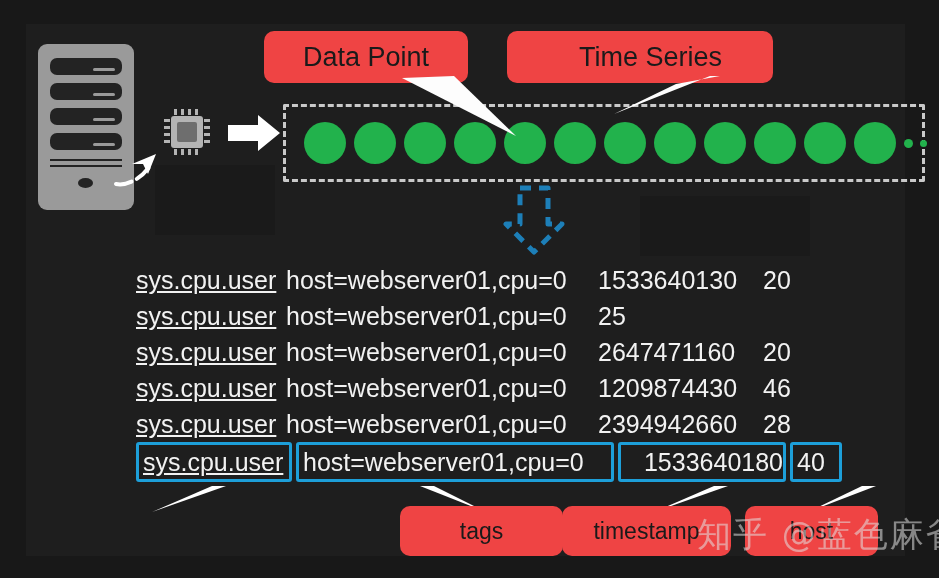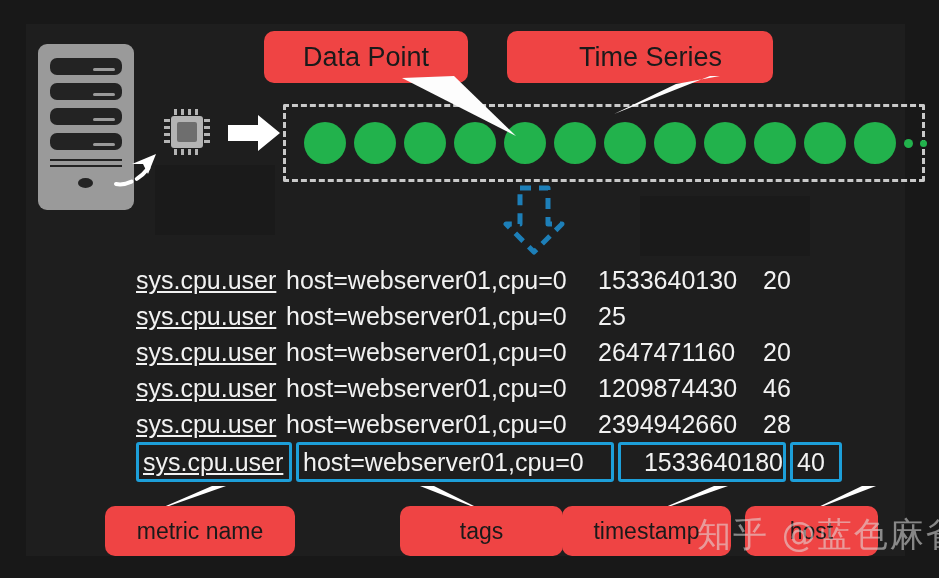--- a/index.html
+++ b/index.html
@@ -281,23 +281,20 @@
   <svg class="conn" style="left:398px;top:486px;width:90px;height:28px;" viewBox="0 0 90 28">
     <path d="M22,0 L36,0 L88,26 Z" fill="#ffffff"></path>
   </svg>
   <svg class="conn" style="left:652px;top:486px;width:80px;height:28px;" viewBox="0 0 80 28">
     <path d="M62,0 L76,0 L2,26 Z" fill="#ffffff"></path>
   </svg>
   <svg class="conn" style="left:806px;top:486px;width:72px;height:28px;" viewBox="0 0 72 28">
     <path d="M56,0 L70,0 L2,26 Z" fill="#ffffff"></path>
   </svg>
 
-  <div class="bubble" id="b-metric">
-    <span>metric name</span>
-  </div>
   <div class="bubble" id="b-tags">
     <span>tags</span>
   </div>
   <div class="bubble" id="b-timestamp">
     <span>timestamp</span>
   </div>
   <div class="bubble" id="b-value">
     <span>host</span>
   </div>
 

